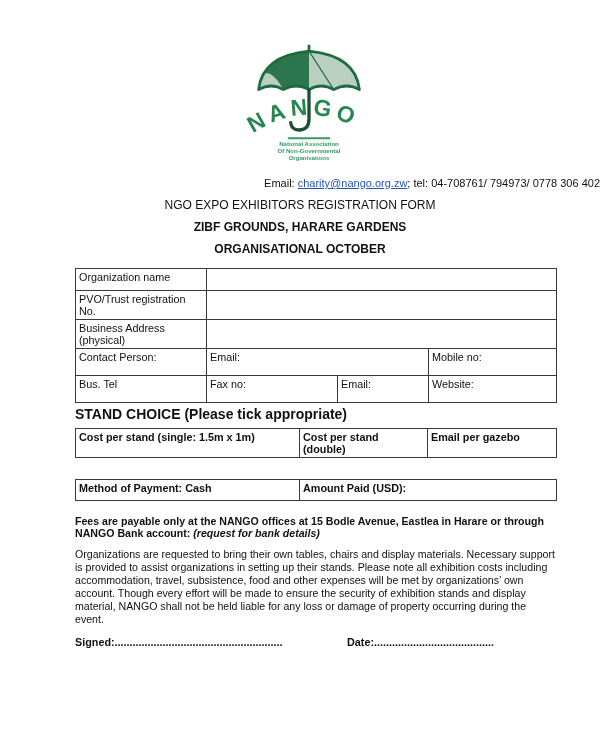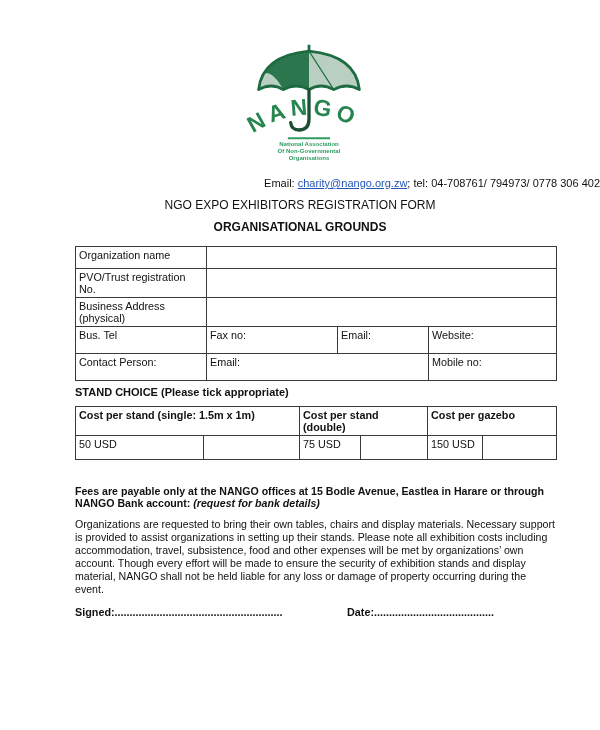--- a/index.html
+++ b/index.html
@@ -28,29 +28,29 @@
     border:1px solid #3a3a3a;
     font-size:10.8px;line-height:12px;
     vertical-align:top;text-align:left;
     padding:2px 3px;overflow:hidden;
   }
   th{font-weight:bold;}
   .org-table{margin-top:12px;}
   .org-table tr.r-simple td{height:17px;}
   .org-table tr.r-wide td{height:22px;}
   .stand-heading{
-    font-size:11px;font-weight:bold;line-height:13px;margin-top:5px;color:#111;
+    font-size:14px;font-weight:bold;line-height:13px;margin-top:5px;color:#111;
   }
   .cost-table{margin-top:7px;padding-left:42px;}
   .cost-table tr.head th{height:16px;}
   .cost-table tr.vals td{height:19px;}
   .pay-table{margin-top:21px;}
   .pay-table td{font-weight:bold;height:16px;}
   .fees-note{
-    margin-top:4px;width:481px;
+    margin-top:14px;width:481px;
     font-size:10.6px;font-weight:bold;line-height:12px;color:#111;
   }
   .fees-note .ital{font-style:italic;}
   .terms{
     margin-top:9px;width:481px;
     font-size:10.6px;line-height:13px;color:#111;
   }
   .sig-row{
     margin-top:10px;width:481px;display:flex;
     font-size:10.8px;font-weight:bold;color:#111;
@@ -88,21 +88,22 @@
       <text x="75" y="129" text-anchor="middle" font-family="Liberation Sans, sans-serif" font-size="6.6" font-weight="bold" fill="#2f9d62">Organisations</text>
     </svg>
   </div>
 
   <div class="contact-line">
     <span>Email: </span><a href="#">charity@nango.org.zw</a><span>; tel: 04-708761/ 794973/ 0778 306 402</span>
   </div>
 
   <div class="headings">
     <div class="h-line h-title">NGO EXPO EXHIBITORS REGISTRATION FORM</div>
-    <div class="h-line h-bold">ORGANISATIONAL GROUNDS</div>
+    <div class="h-line h-bold">ZIBF GROUNDS, HARARE GARDENS</div>
+    <div class="h-line h-bold">ORGANISATIONAL OCTOBER</div>
   </div>
 
   <div class="content">
 
     <table class="org-table">
       <colgroup>
           <col style="width:131px">
           <col style="width:131px">
           <col style="width:91px">
           <col style="width:128px">
@@ -114,67 +115,63 @@
       </tr>
       <tr class="r-simple">
         <td>PVO/Trust registration No.</td>
         <td colspan="3"></td>
       </tr>
       <tr class="r-simple">
         <td>Business Address (physical)</td>
         <td colspan="3"></td>
       </tr>
       <tr class="r-wide">
+        <td>Contact Person:</td>
+        <td colspan="2">Email:</td>
+        <td>Mobile no:</td>
+      </tr>
+      <tr class="r-wide">
         <td>Bus. Tel</td>
         <td>Fax no:</td>
         <td>Email:</td>
         <td>Website:</td>
-      </tr>
-      <tr class="r-wide">
-        <td>Contact Person:</td>
-        <td colspan="2">Email:</td>
-        <td>Mobile no:</td>
       </tr>
     </tbody>
       </table>
 
     <div class="stand-heading">STAND CHOICE (Please tick appropriate)</div>
 
     <table class="cost-table">
       <colgroup>
           <col style="width:128px">
           <col style="width:96px">
           <col style="width:61px">
           <col style="width:67px">
           <col style="width:55px">
           <col style="width:74px">
         </colgroup>
       <tbody>
           <tr class="head">
         <th colspan="2">Cost per stand (single: 1.5m x 1m)</th>
         <th colspan="2">Cost per stand (double)</th>
-        <th colspan="2">Cost per gazebo</th>
-      </tr>
-      <tr class="vals">
-        <td>50 USD</td>
-        <td></td>
-        <td>75 USD</td>
-        <td></td>
-        <td>150 USD</td>
-        <td></td>
+        <th colspan="2">Email per gazebo</th>
       </tr>
     </tbody>
       </table>
 
     <table class="pay-table">
       <colgroup>
           <col style="width:224px">
           <col style="width:257px">
         </colgroup>
       <tbody>
+          <tr>
+        <td>Method of Payment: Cash</td>
+        <td>Amount Paid (USD):</td>
+      </tr>
     </tbody>
       </table>
 
     <div class="fees-note">
       <span>Fees are payable only at the NANGO offices at 15 Bodle Avenue, Eastlea in Harare or through NANGO Bank account: </span><span class="ital">(request for bank details)</span>
     </div>
 
     <div class="terms">Organizations are requested to bring their own tables, chairs and display materials. Necessary support is provided to assist organizations in setting up their stands. Please note all exhibition costs including accommodation, travel, subsistence, food and other expenses will be met by organizations’ own account. Though every effort will be made to ensure the security of exhibition stands and display material, NANGO shall not be held liable for any loss or damage of property occurring during the event.</div>
 
     <div class="sig-row">

